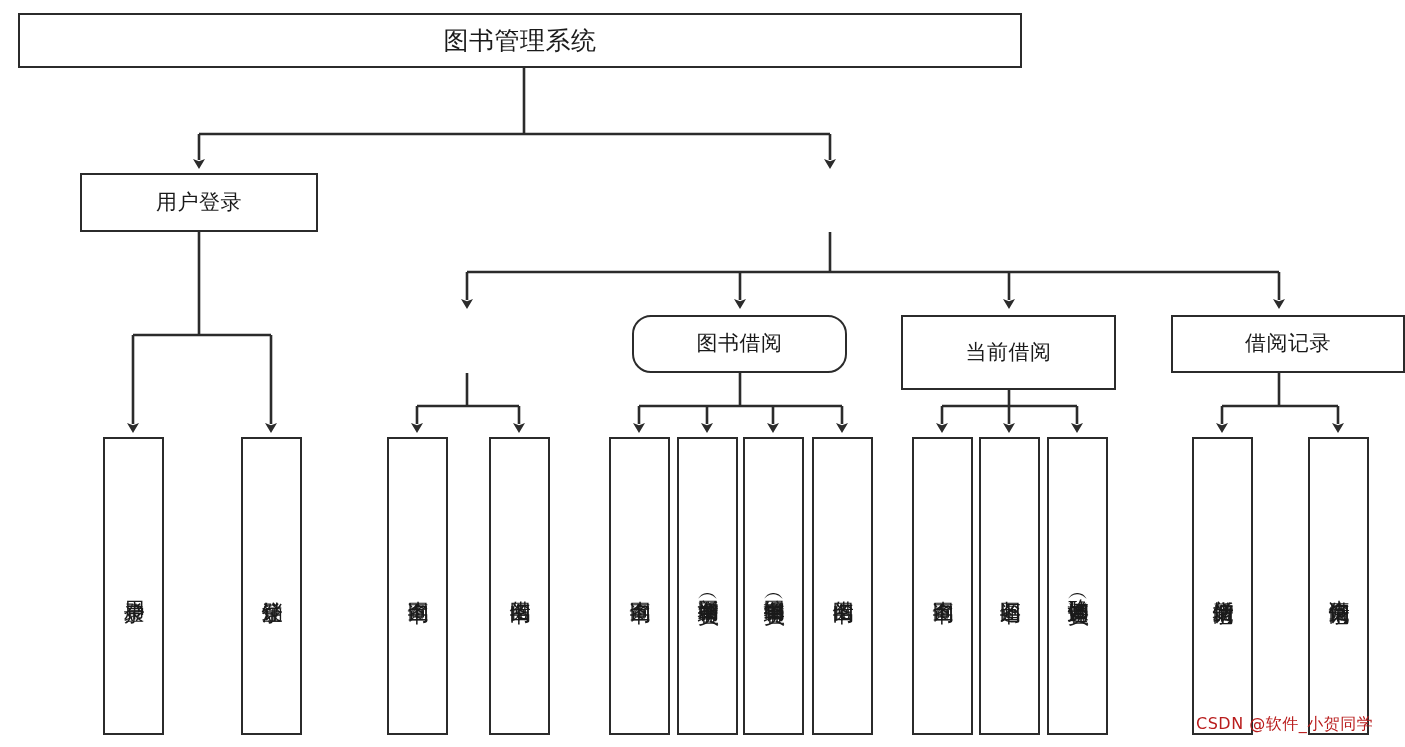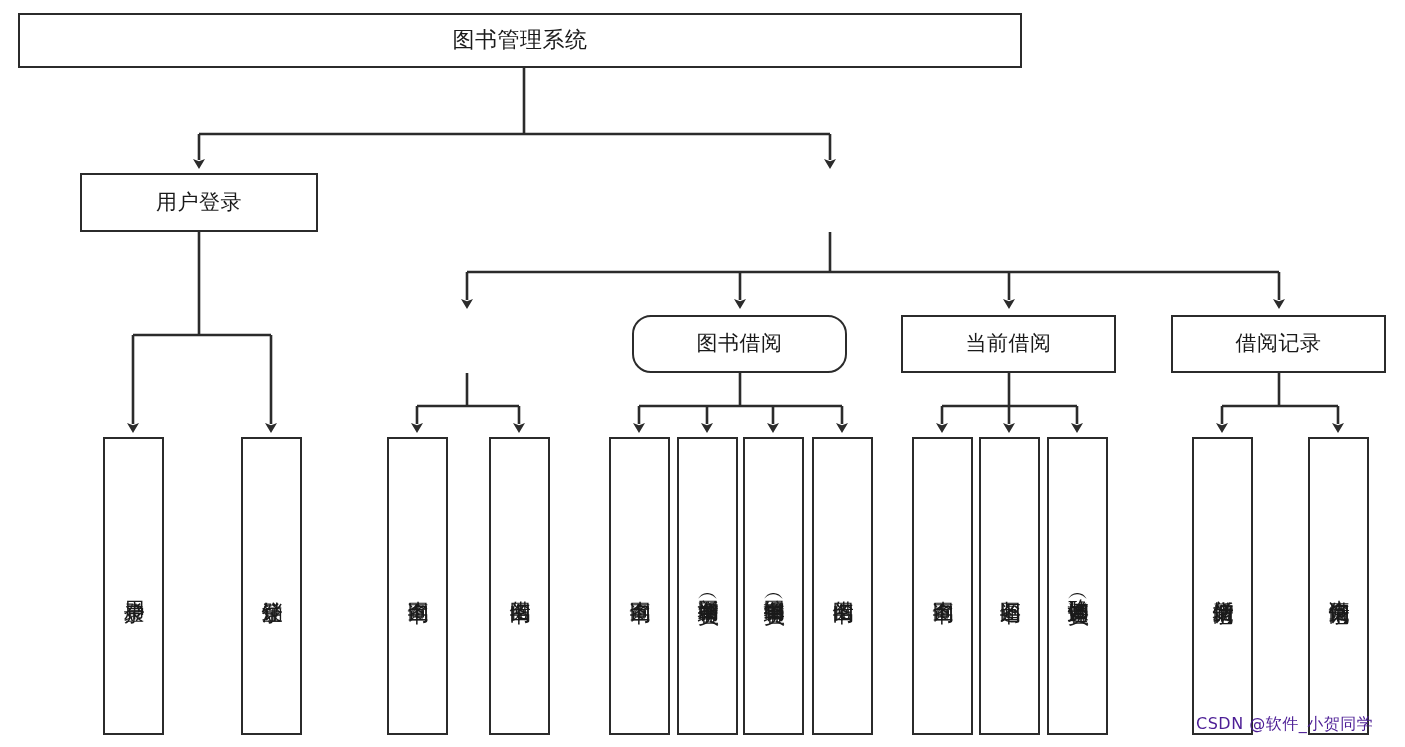--- a/index.html
+++ b/index.html
@@ -32,21 +32,21 @@
     align-items: center;
     justify-content: center;
     color: #1a1a1a;
   }
   .node.h {
     font-size: 21px;
     letter-spacing: 0.5px;
     line-height: 1.1;
   }
   .node.root {
-    font-size: 22px;
+    font-size: 25px;
   }
   .node.v {
     align-items: center;
     justify-content: center;
     padding: 6px 0;
   }
   .node.v .vtext {
     writing-mode: vertical-rl;
     text-orientation: upright;
     -webkit-writing-mode: vertical-rl;
@@ -54,21 +54,21 @@
     line-height: 1.22;
     letter-spacing: 1px;
     white-space: nowrap;
     color: #1a1a1a;
   }
   .watermark {
     position: absolute;
     left: 1196px;
     top: 714px;
     font-size: 16px;
-    color: #4c1d95;
+    color: #b91c1c;
     white-space: nowrap;
     letter-spacing: 0.5px;
   }
 </style>
 </head>
 <body>
 
 <div id="canvas">
 
   <svg id="wires" viewBox="0 0 1405 747" xmlns="http://www.w3.org/2000/svg">
@@ -119,22 +119,22 @@
       <path d="M1222,406 L1222,424" marker-end="url(#arrow)"></path>
       <path d="M1338,406 L1338,424" marker-end="url(#arrow)"></path>
     </g>
   </svg>
 
   <div class="node h root" style="left:18px; top:13px; width:1004px; height:55px;">图书管理系统</div>
 
   <div class="node h" style="left:80px; top:173px; width:238px; height:59px;">用户登录</div>
 
   <div class="node h" style="left:632px; top:315px; width:215px; height:58px;border-radius:19px;">图书借阅</div>
-  <div class="node h" style="left:901px; top:315px; width:215px; height:58px;">当前借阅</div>
-  <div class="node h" style="left:1171px; top:315px; width:215px; height:58px;">借阅记录</div>
+  <div class="node h" style="left:901px; top:315px; width:215px; height:75px;">当前借阅</div>
+  <div class="node h" style="left:1171px; top:315px; width:234px; height:58px;">借阅记录</div>
 
   <div class="node v" style="left:103px; top:437px; width:61px; height:298px;">
     <span class="vtext">用户登录</span>
   </div>
   <div class="node v" style="left:241px; top:437px; width:61px; height:298px;">
     <span class="vtext">注销登录</span>
   </div>
 
   <div class="node v" style="left:387px; top:437px; width:61px; height:298px;">
     <span class="vtext">查询图书</span>

